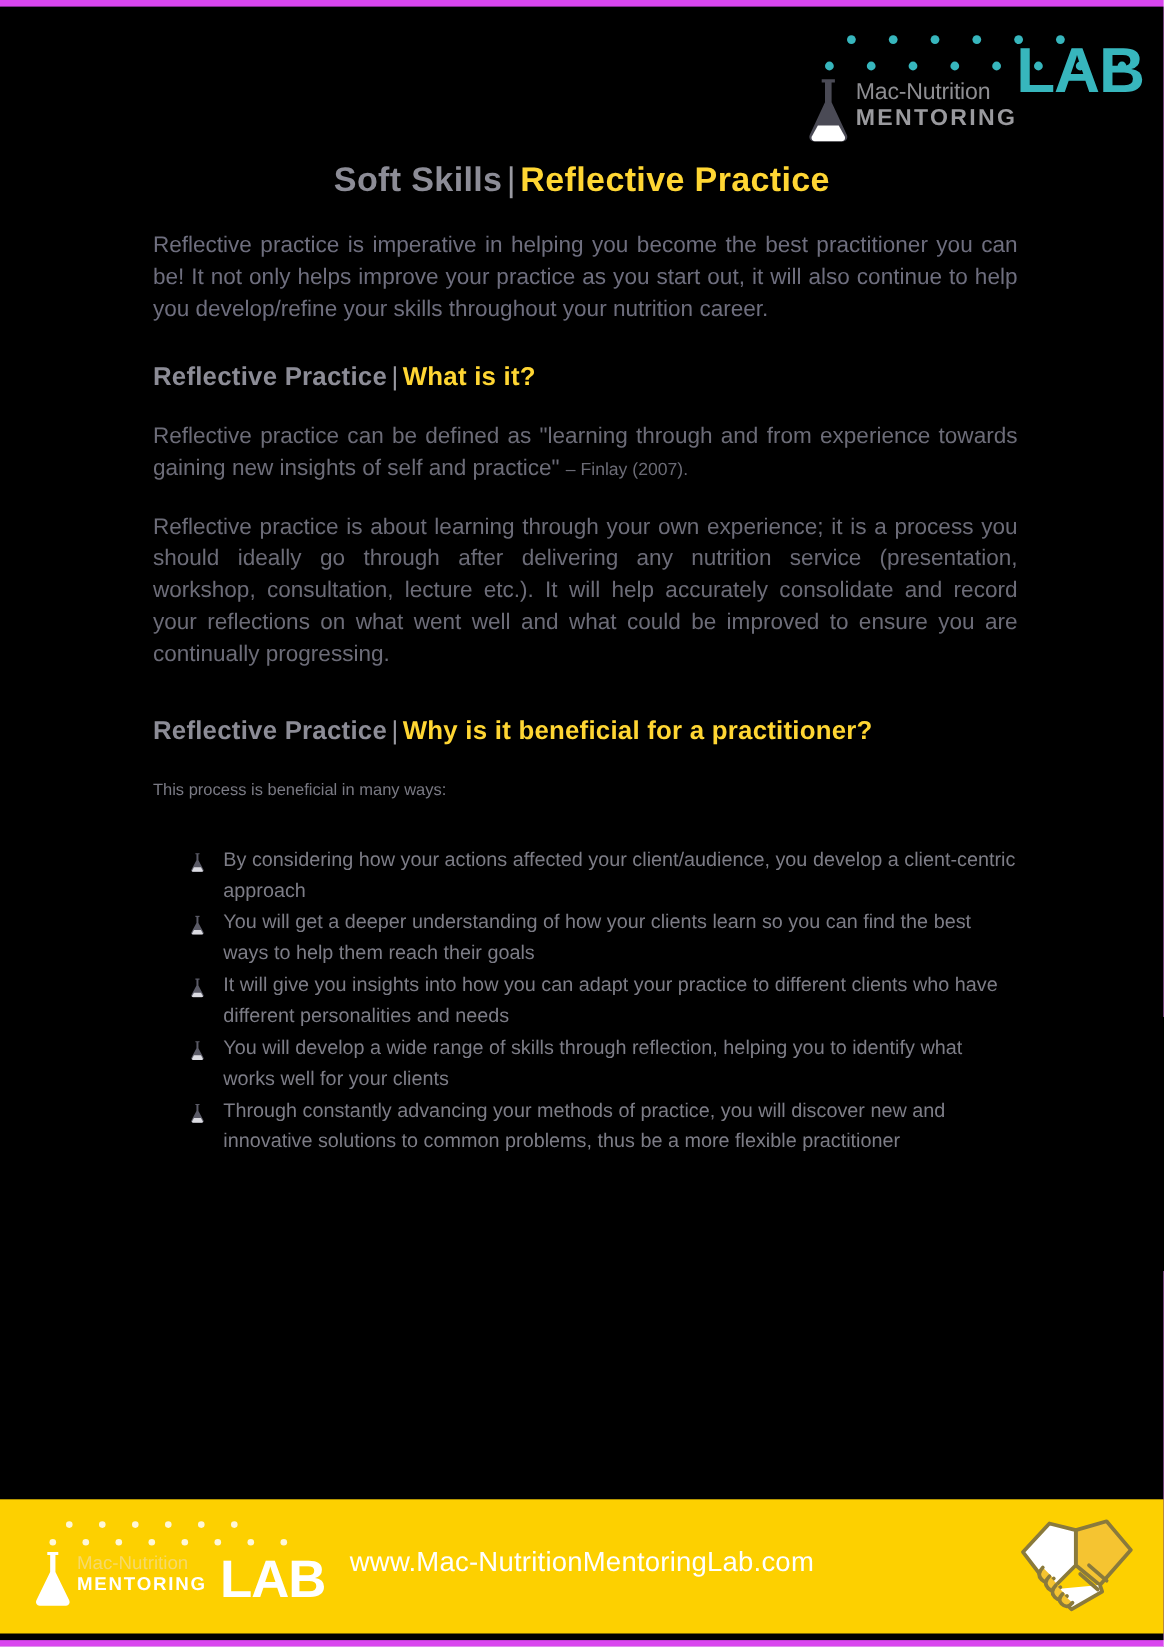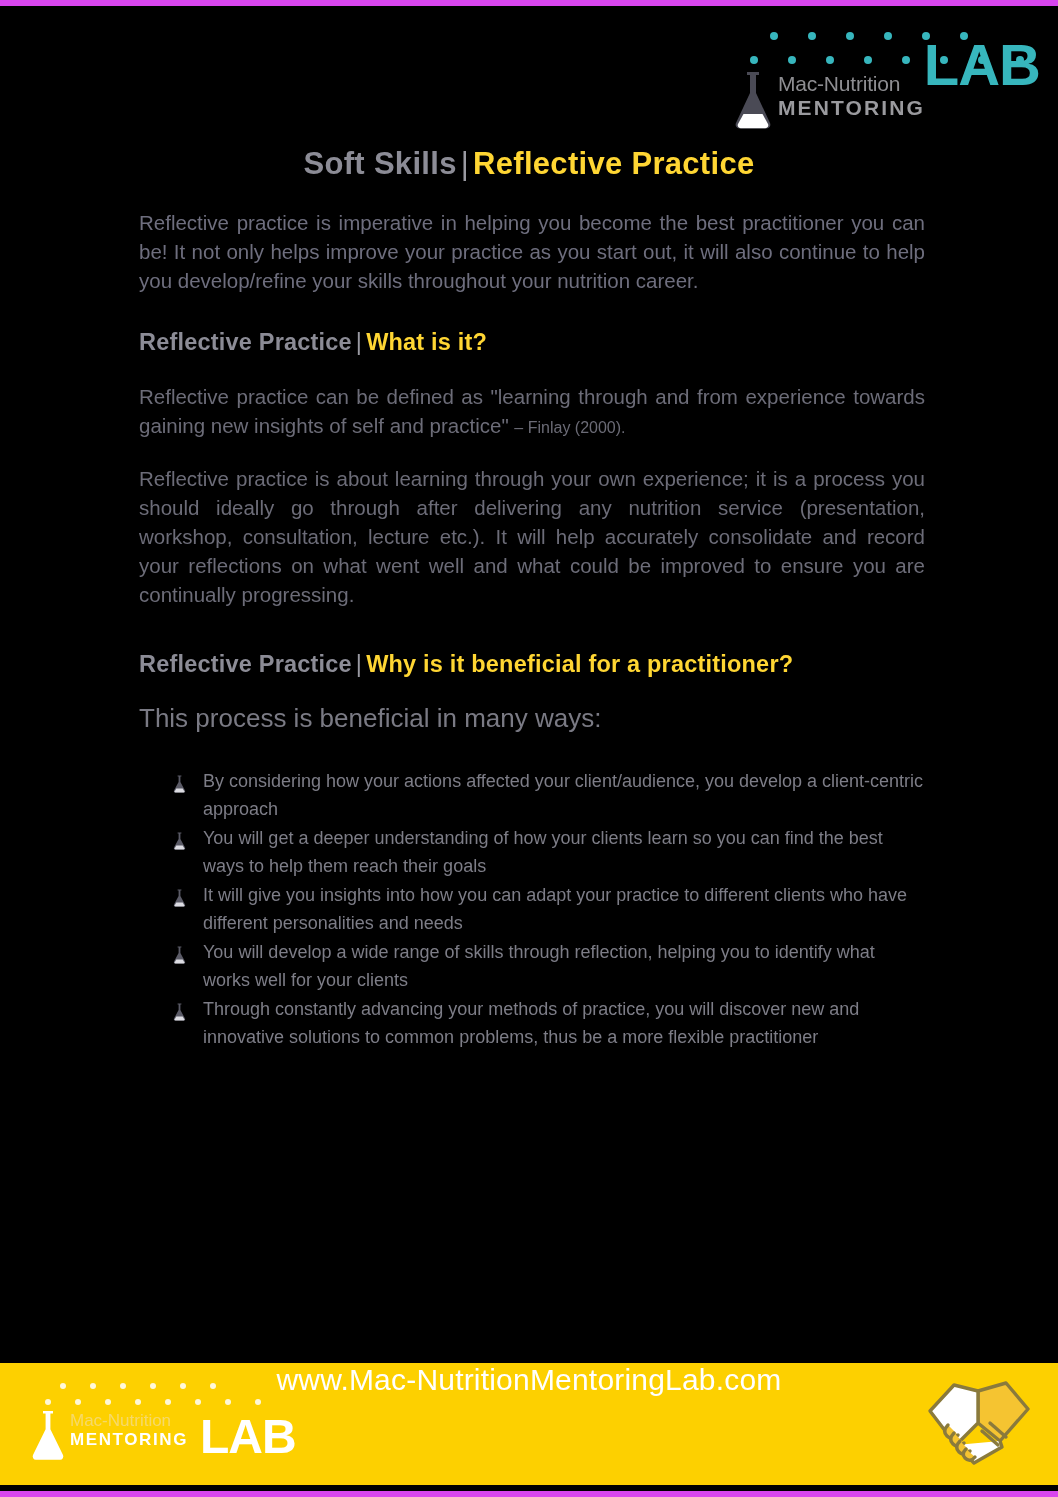--- a/index.html
+++ b/index.html
@@ -137,21 +137,21 @@
     margin: 0 0 26px 0;
     font-size: 23.5px;
     font-weight: bold;
     letter-spacing: 0.2px;
     font-family: "Liberation Sans", sans-serif;
   }
   h2.section.second { margin-top: 42px; }
 
   .lead {
     margin: 0 0 34px 0;
-    font-size: 26px;
+    font-size: 15px;
     line-height: 29px;
     color: #7a7a84;
     font-family: "Liberation Sans", sans-serif;
   }
 
   ul.bullets {
     list-style: none;
     margin: 0;
     padding: 0 0 0 32px;
   }
@@ -243,23 +243,23 @@
     letter-spacing: -1px;
     font-family: "Liberation Sans", sans-serif;
   }
   .footer-url {
     position: absolute;
     left: 0;
     top: 0;
     width: 1058px;
     height: 114px;
     display: flex;
-    align-items: flex-start;
+    align-items: center;
     justify-content: center;
-    font-size: 30px;
+    font-size: 25px;
     color: #ffffff;
     letter-spacing: 0.2px;
     font-family: "Liberation Sans", sans-serif;
     pointer-events: none;
   }
   .footer-handshake {
     position: absolute;
     right: 22px;
     top: 12px;
     width: 116px;
@@ -309,21 +309,21 @@
     </div>
 
     <div class="content">
 
       <p class="body intro">Reflective practice is imperative in helping you become the best practitioner you can be! It not only helps improve your practice as you start out, it will also continue to help you develop/refine your skills throughout your nutrition career.</p>
 
       <h2 class="section">
         <span class="t-grey">Reflective Practice</span><span class="t-pipe">|</span><span class="t-yellow">What is it?</span>
       </h2>
 
-      <p class="body"><span>Reflective practice can be defined as "learning through and from experience towards gaining new insights of self and practice" </span><span class="cite">– Finlay (2000).</span></p>
+      <p class="body"><span>Reflective practice can be defined as "learning through and from experience towards gaining new insights of self and practice" </span><span class="cite">– Finlay (2007).</span></p>
 
       <p class="body">Reflective practice is about learning through your own experience; it is a process you should ideally go through after delivering any nutrition service (presentation, workshop, consultation, lecture etc.). It will help accurately consolidate and record your reflections on what went well and what could be improved to ensure you are continually progressing.</p>
 
       <h2 class="section second">
         <span class="t-grey">Reflective Practice</span><span class="t-pipe">|</span><span class="t-yellow">Why is it beneficial for a practitioner?</span>
       </h2>
 
       <p class="lead">This process is beneficial in many ways:</p>
 
       <ul class="bullets">

